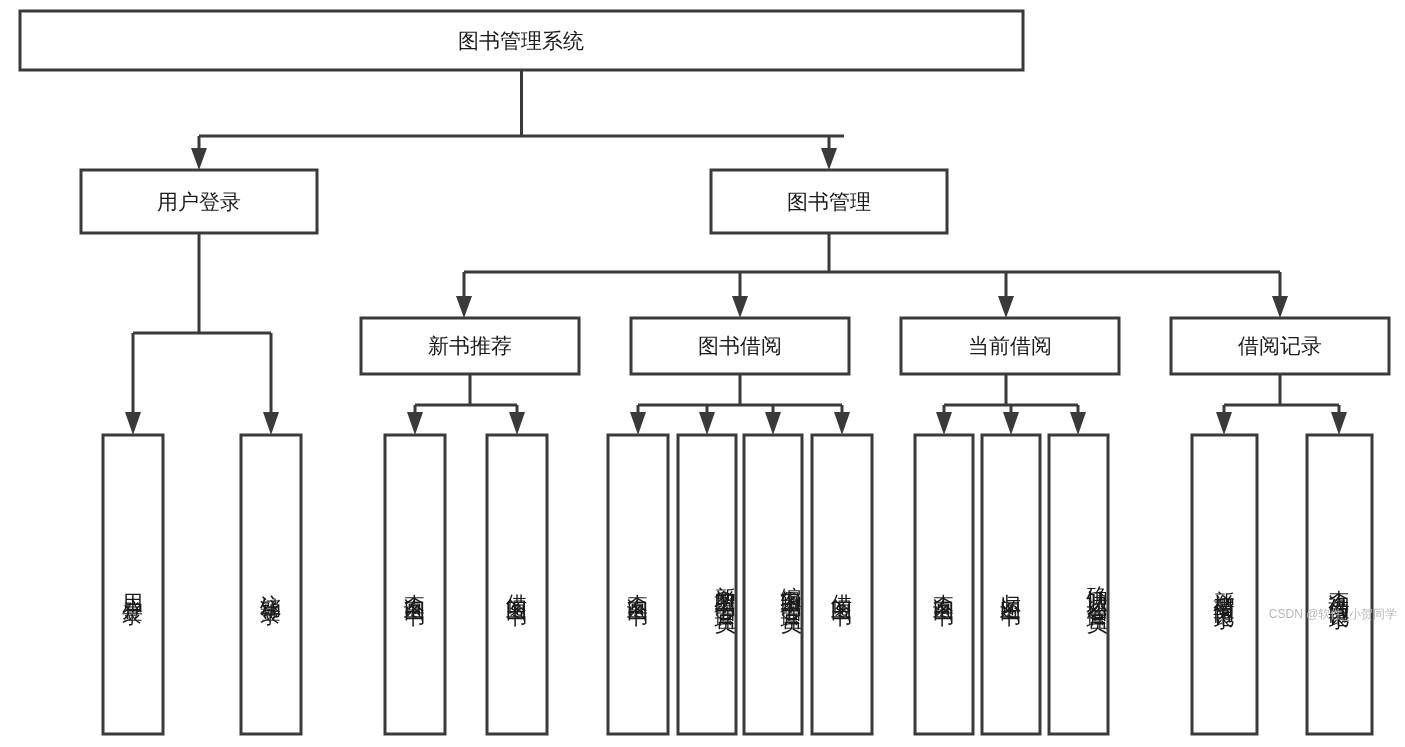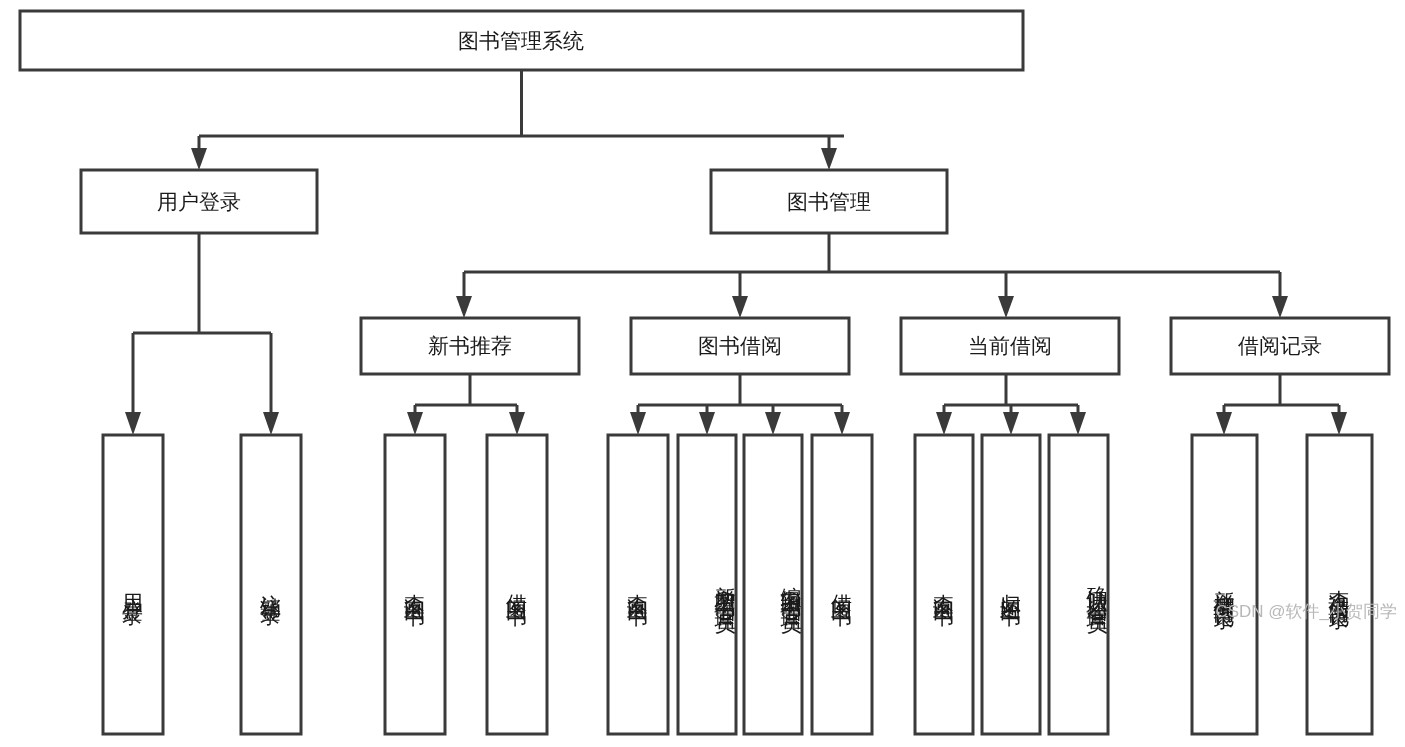--- a/index.html
+++ b/index.html
@@ -6,21 +6,21 @@
   body{width:1405px;height:747px;overflow:hidden;font-family:"Liberation Sans","DejaVu Sans",sans-serif;}
   #diagram-root{position:relative;width:1405px;height:627px;background:#ffffff;}
   svg#flow{position:absolute;left:0;top:0;width:1405px;height:747px;display:block;}
   .node-box{fill:#ffffff;stroke:#3a3a3a;stroke-width:3;}
   .edge{stroke:#3a3a3a;stroke-width:3;fill:none;}
   .arrow-head{fill:#3a3a3a;stroke:none;}
   .node-label{font-family:"Liberation Sans","DejaVu Sans",sans-serif;font-size:21px;fill:#1a1a1a;text-anchor:middle;dominant-baseline:middle;}
   .leaf-label{position:absolute;writing-mode:vertical-rl;text-orientation:upright;
      font-family:"Liberation Sans","DejaVu Sans",sans-serif;font-size:21px;line-height:1;
      color:#1a1a1a;letter-spacing:4px;white-space:nowrap;pointer-events:none;}
-  #watermark{position:absolute;right:8px;bottom:4px;font-size:17px;color:#b8b8b8;
+  #watermark{position:absolute;right:8px;bottom:4px;font-size:12px;color:#b8b8b8;
      font-family:"Liberation Sans","DejaVu Sans",sans-serif;white-space:nowrap;}
 </style>
 </head>
 <body>
 
 <div id="diagram-root">
 
   <svg id="flow" viewBox="0 0 1405 747">
     <defs></defs>
 

